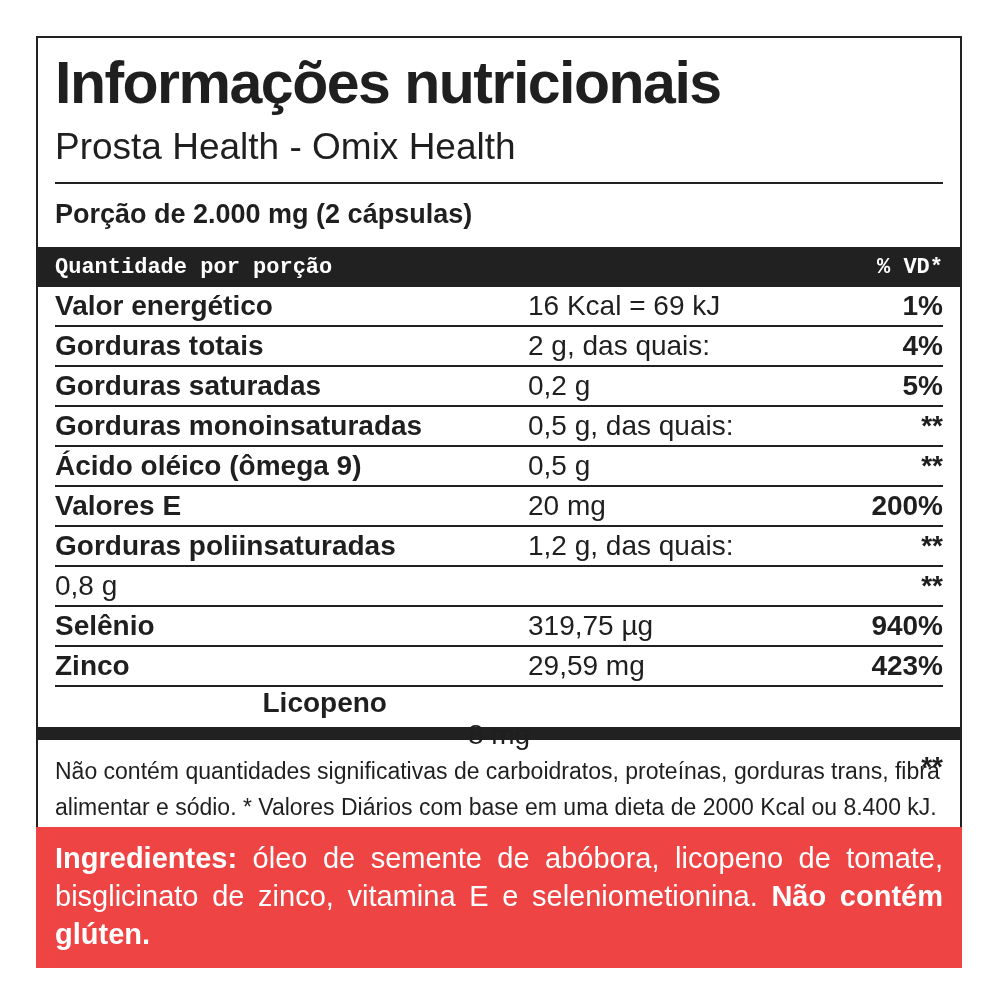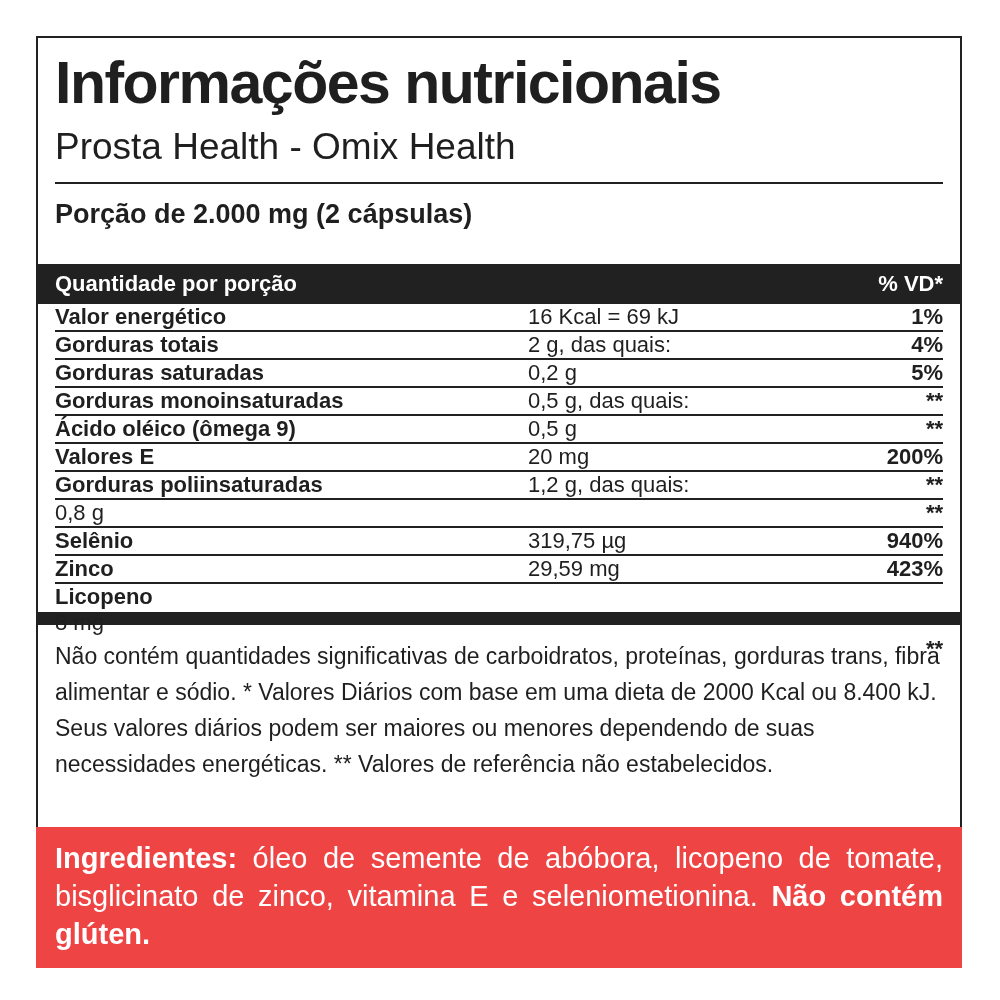--- a/index.html
+++ b/index.html
@@ -35,42 +35,44 @@
     font-size: 37px;
     font-weight: 400;
     line-height: 1.2;
   }
   .divider {
     margin: 13px 17px 0 17px;
     border-top: 2px solid #212121;
     height: 0;
   }
   .portion {
-    margin: 15px 17px 34px 17px;
+    margin: 15px 17px 17px 17px;
     font-size: 27px;
     font-weight: 700;
   }
   .thead {
     height: 40px;
     background: #212121;
     color: #ffffff;
     display: flex;
     align-items: center;
     justify-content: space-between;
     padding: 0 17px;
     font-size: 22px;
     font-weight: 700;
+    font-family: Liberation Mono, monospace;
   }
   .rows { margin: 0 17px; }
   .row {
     display: flex;
-    height: 28px;
+    align-items: center;
+    height: 40px;
     box-sizing: border-box;
     border-bottom: 2px solid #212121;
-    font-size: 22px;
+    font-size: 28px;
   }
   .row:last-child { border-bottom: none; flex-direction: column; }
   .cell-name { width: 473px; font-weight: 700; }
   .cell-value { font-weight: 400; }
   .cell-dv { margin-left: auto; font-weight: 700; text-align: right; }
   .thick-bar {
     height: 13px;
     background: #212121;
   }
   .footnote {

